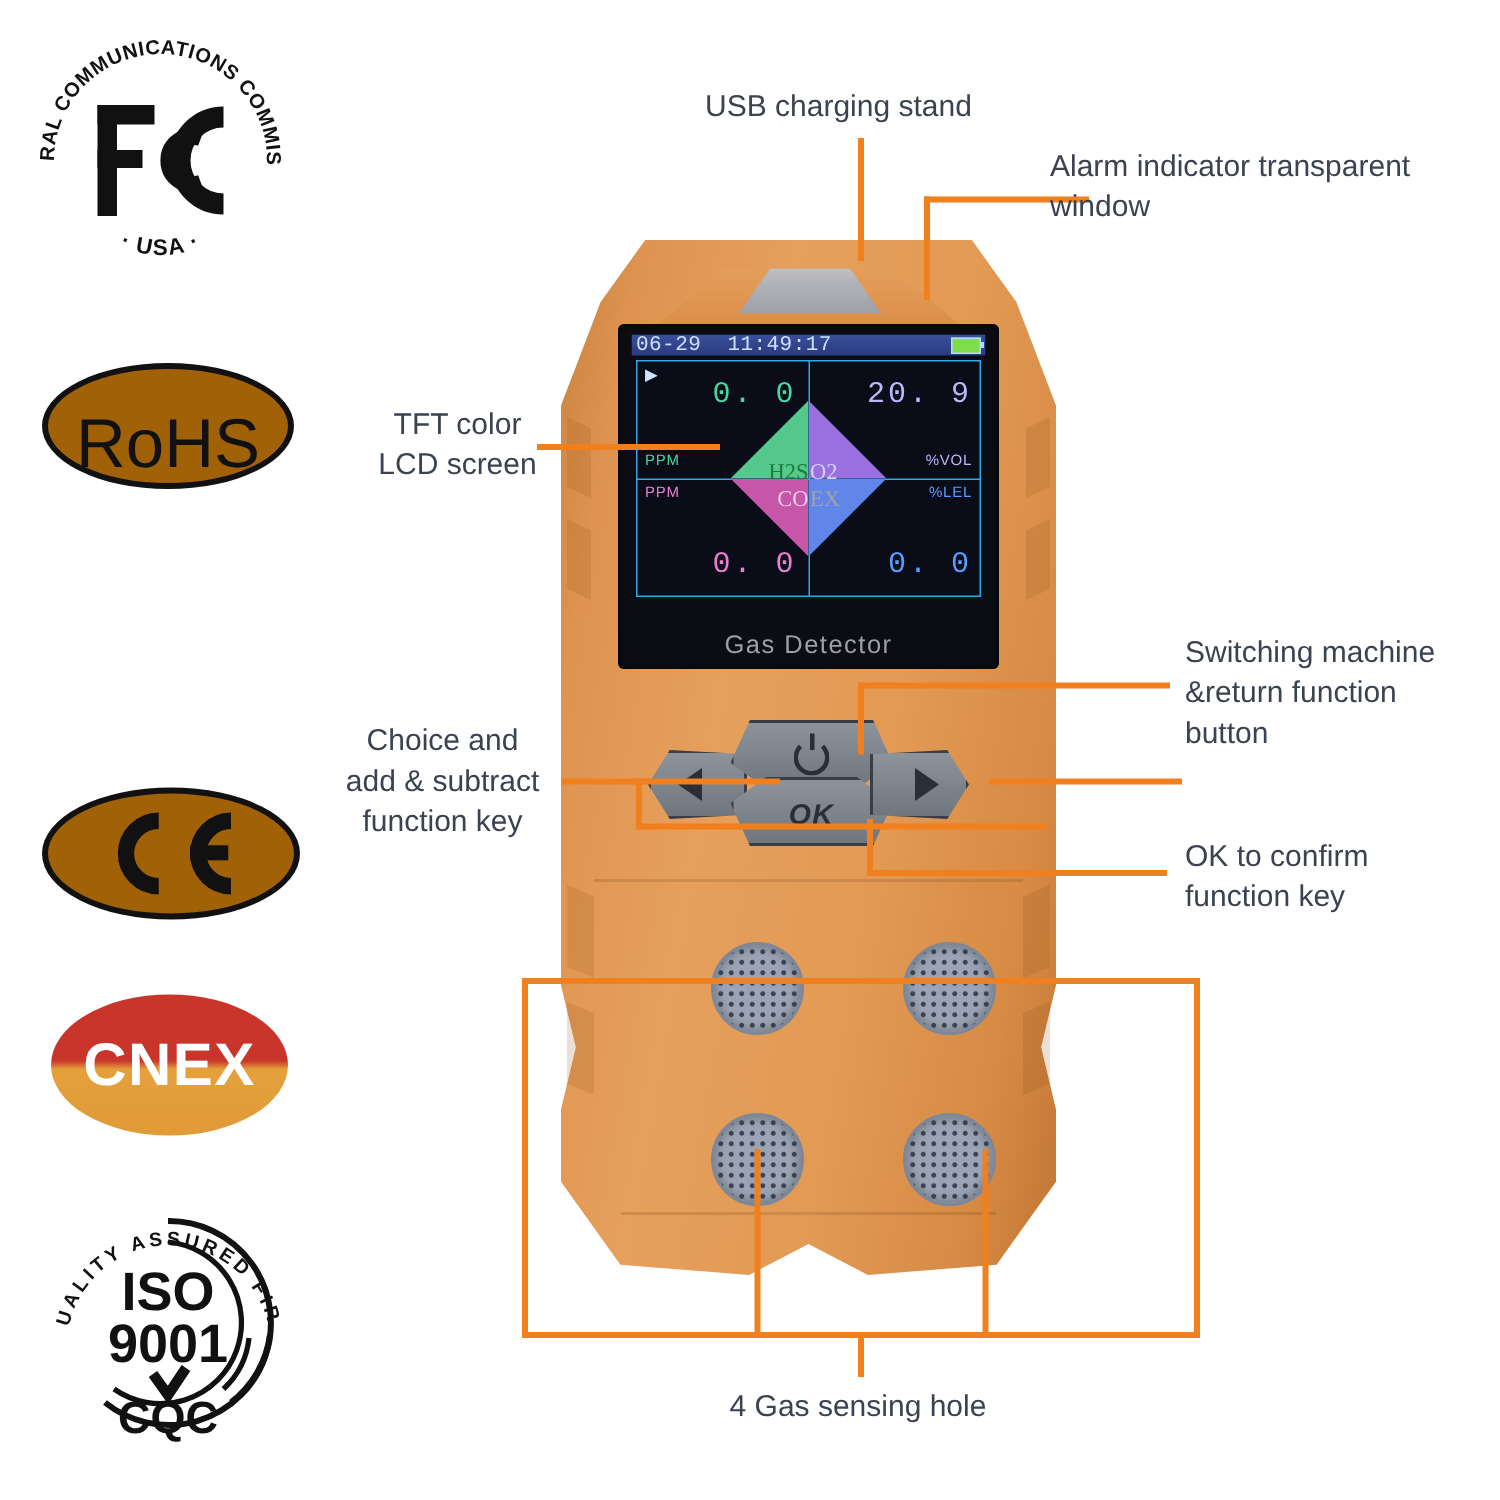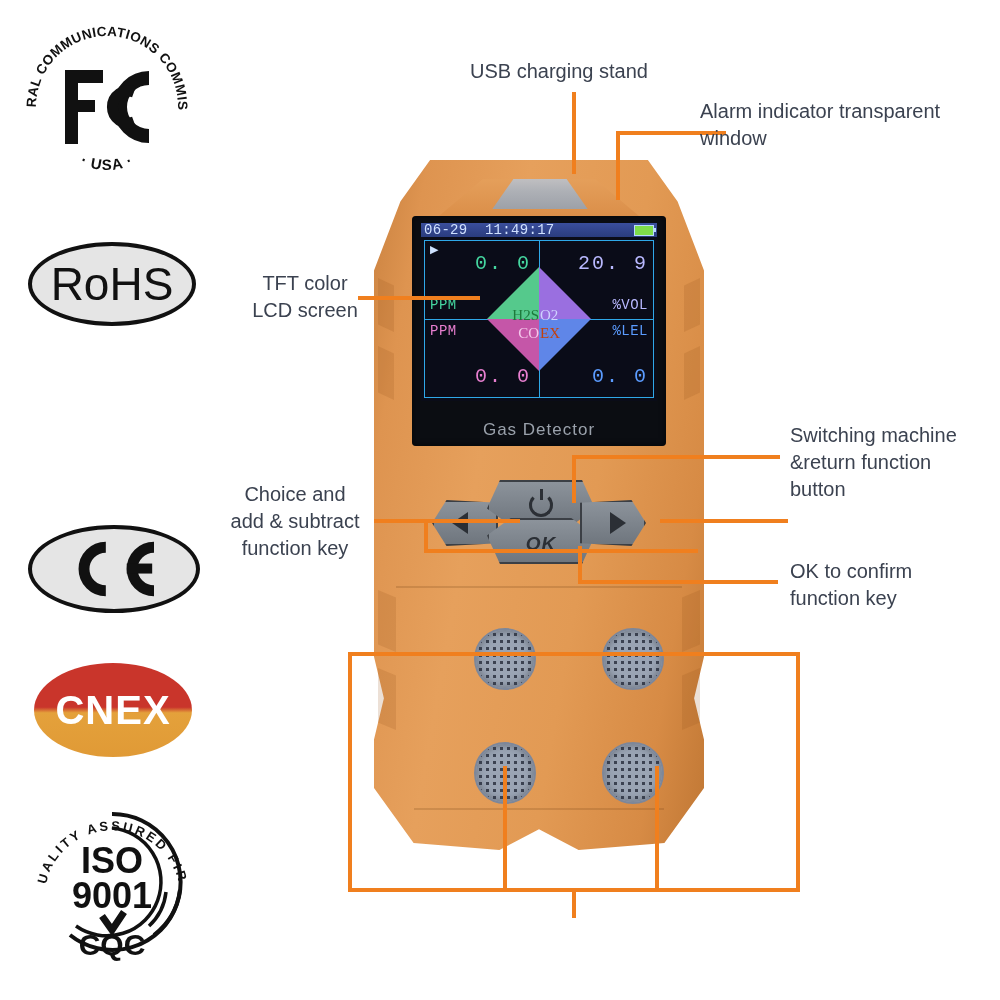--- a/index.html
+++ b/index.html
@@ -20,22 +20,22 @@
   
   .ln{position:absolute;background:#F07F1E;}
   .lnh{height:4px;}
   .lnv{width:4px;}
 
   
   .cert{position:absolute;}
 
   .rohs-el,.ce-el{
     border:4px solid #111;border-radius:50%;
-    display:flex;align-items:center;justify-content:center;
-    box-sizing:border-box;background:#e5e5e5;
+    display:flex;align-items:flex-end;justify-content:center;
+    box-sizing:border-box;background:#a16207;
   }
   .rohs-txt{font-size:46px;color:#111;letter-spacing:0px;font-family:"Liberation Sans",sans-serif;}
 
   .pa-box{
     position:relative;width:162px;height:86px;box-sizing:border-box;
     border:9px solid #111;border-radius:42px/42px;background:#fff;
     display:flex;align-items:center;justify-content:center;
   }
   .pa-box::after{
     content:"";position:absolute;right:-10px;top:22px;width:26px;height:42px;
@@ -117,21 +117,21 @@
   .gl.vmid{left:50%;top:0;bottom:0;width:1px;margin-left:-.5px;}
   .gl.hmid{top:50%;left:0;right:0;height:1px;margin-top:-.5px;}
 
   .cell{position:absolute;width:50%;height:50%;box-sizing:border-box;padding:6px 8px;}
   .c-tl{left:0;top:0;}
   .c-tr{left:50%;top:0;}
   .c-bl{left:0;top:50%;}
   .c-br{left:50%;top:50%;}
 
   .val{font-size:20px;font-family:"Liberation Mono",monospace;letter-spacing:2px;}
-  .unit{font-size:14px;font-family:Liberation Mono, monospace;letter-spacing:.5px;}
+  .unit{font-size:10px;font-family:Liberation Sans, sans-serif;letter-spacing:.5px;}
   .v-h2s{color:#45d7a0;} .v-o2{color:#b9b9ff;}
   .v-co{color:#e87fd0;}  .v-ex{color:#5b9cff;}
 
   .c-tl .val{position:absolute;right:8px;top:12px;}
   .c-tl .unit{position:absolute;left:6px;bottom:6px;}
   .c-tr .val{position:absolute;right:6px;top:12px;}
   .c-tr .unit{position:absolute;right:6px;bottom:6px;}
   .c-bl .val{position:absolute;right:8px;bottom:10px;}
   .c-bl .unit{position:absolute;left:6px;top:4px;}
   .c-br .val{position:absolute;right:6px;bottom:10px;}
@@ -144,21 +144,21 @@
   .dq{position:absolute;width:52px;height:52px;}
   .dq.tl{left:0;top:0;background:#55c98c;clip-path:polygon(100% 0,100% 100%,0 100%);}
   .dq.tr{left:52px;top:0;background:#a munch;}
   .dq.tr{left:52px;top:0;background:#9a6fe0;clip-path:polygon(0 0,100% 100%,0 100%);}
   .dq.bl{left:0;top:52px;background:#c556a8;clip-path:polygon(0 0,100% 0,100% 100%);}
   .dq.br{left:52px;top:52px;background:#5f86e8;clip-path:polygon(0 0,100% 0,0 100%);}
   .dlab{position:absolute;font-size:15px;font-family:"Liberation Serif",serif;}
   .dlab.h2s{right:52px;top:40px;color:#1d7a3c;}
   .dlab.o2 {left:53px;top:40px;color:#cfd2ff;}
   .dlab.co {right:52px;top:58px;color:#f4c7ea;}
-  .dlab.ex {left:53px;top:58px;color:#c2410c;}
+  .dlab.ex {left:53px;top:58px;color:#a3a3a3;}
 
   .keypad{position:absolute;left:0;right:0;top:318px;height:80px;}
   .key{position:absolute;background:linear-gradient(180deg,#8c939b,#6f767e);
        border:2px solid #3b3f45;display:flex;align-items:center;justify-content:center;}
   .key-left{left:58px;top:22px;width:62px;height:42px;
     clip-path:polygon(0 50%,22% 0,100% 6%,100% 94%,22% 100%);}
   .key-right{right:58px;top:22px;width:62px;height:42px;
     clip-path:polygon(100% 50%,78% 0,0 6%,0 94%,78% 100%);}
   .key-power{left:50%;margin-left:-52px;top:2px;width:104px;height:42px;
     clip-path:polygon(12% 0,88% 0,100% 62%,78% 100%,22% 100%,0 62%);}
@@ -400,14 +400,15 @@
 add &amp; subtract
 function key</div>
 
   <div class="anno" style="left:790px;top:422px;width:210px;">Switching machine
 &amp;return function
 button</div>
 
   <div class="anno" style="left:790px;top:558px;width:200px;">OK to confirm
 function key</div>
 
+  <div class="anno center" style="left:422px;top:925px;width:300px;">4 Gas sensing hole</div>
 
 </div>
 
 </body></html>

